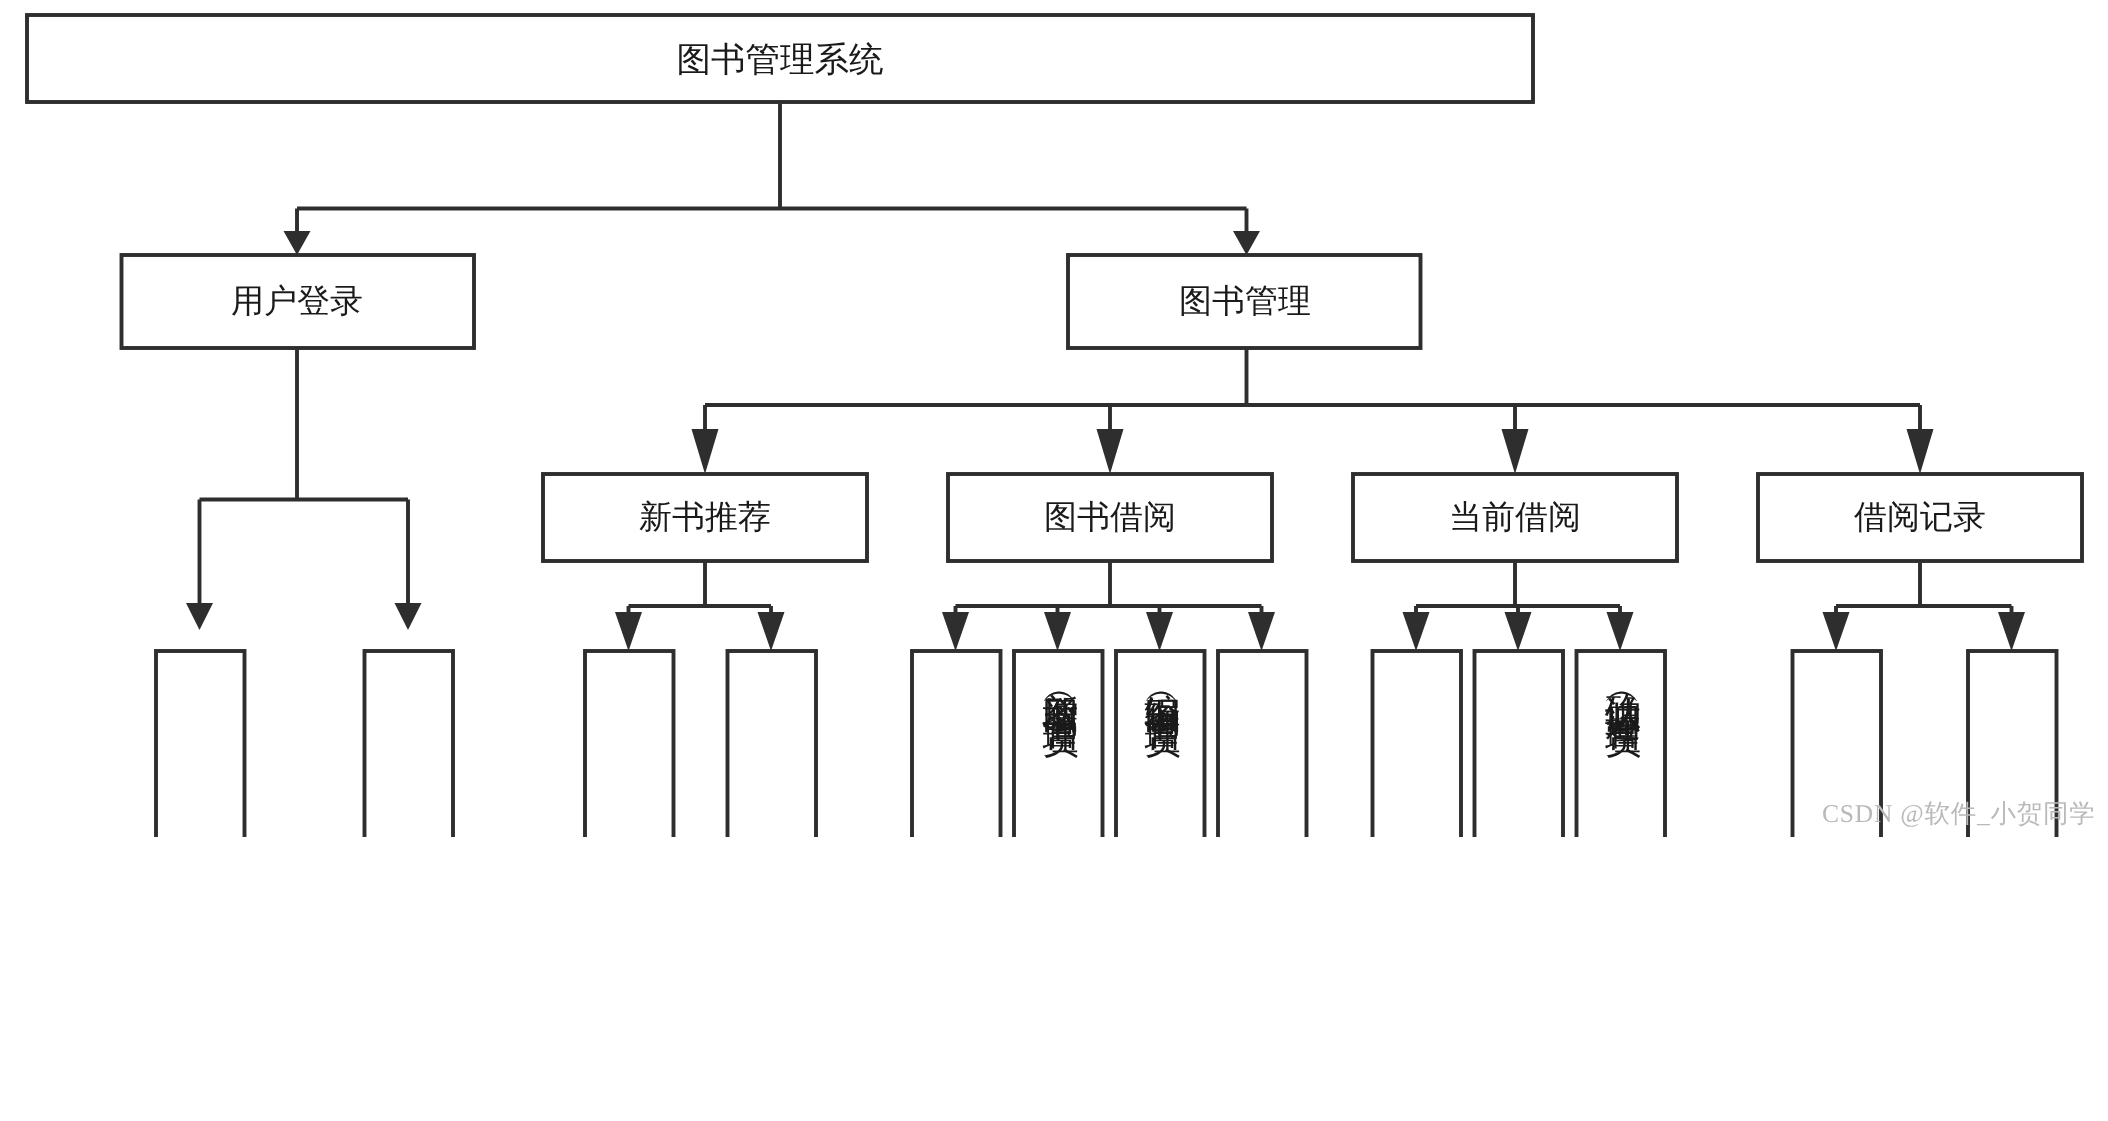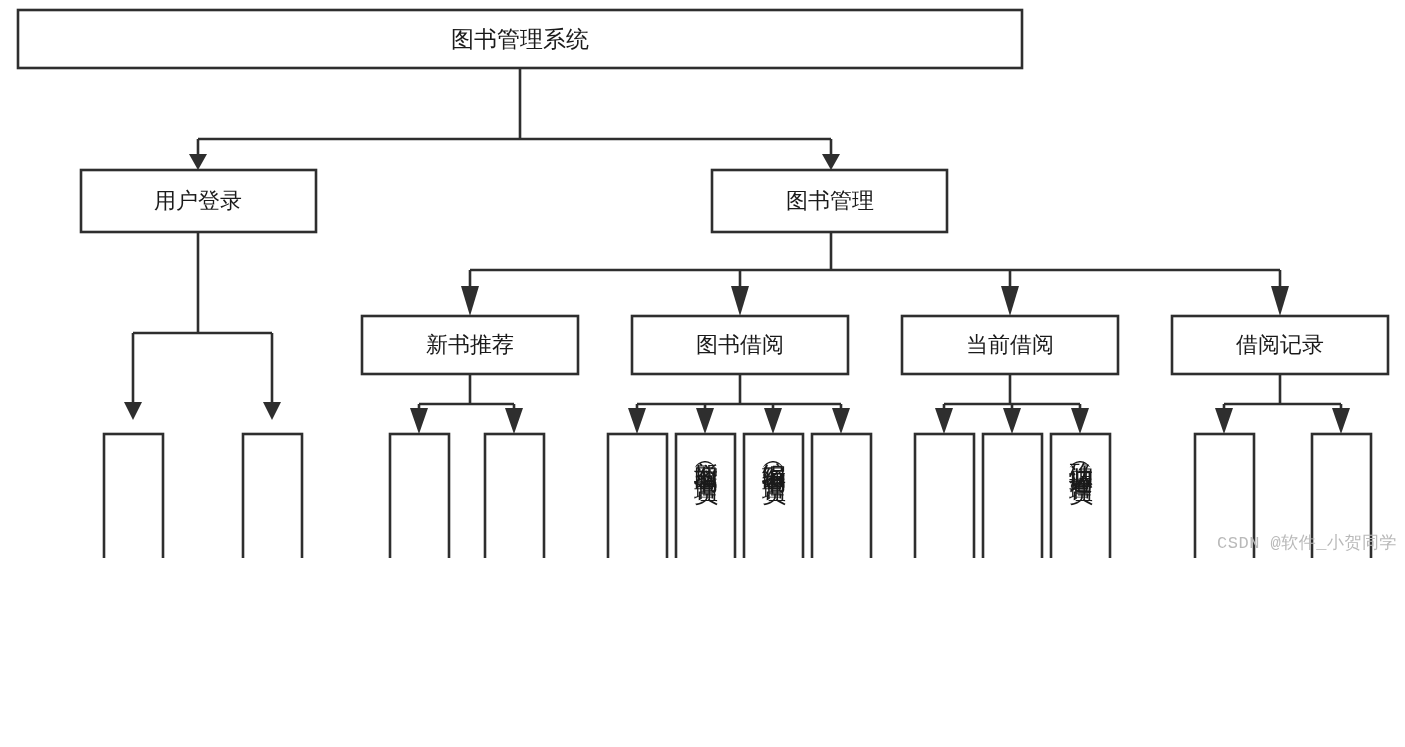--- a/index.html
+++ b/index.html
@@ -68,21 +68,21 @@
     font-size: 24px;
     line-height: 1.12;
     letter-spacing: 3px;
     color: #1a1a1a;
     white-space: nowrap;
   }
   #watermark {
     position: absolute;
     right: 8px;
     bottom: 4px;
-    font-family: Liberation Mono, monospace;
+    font-family: Liberation Serif, serif;
     font-size: 17px;
     color: #b9b9b9;
     letter-spacing: 0.5px;
     user-select: none;
     pointer-events: none;
   }
 </style>
 </head>
 <body>
 

